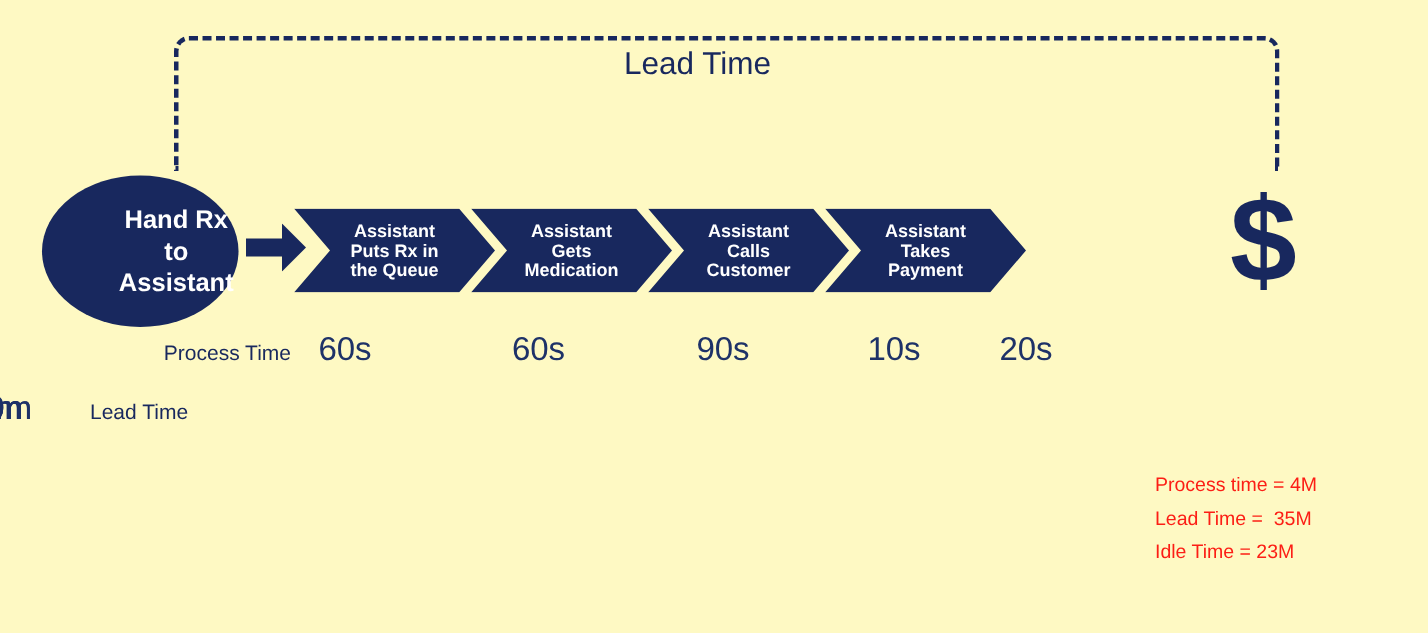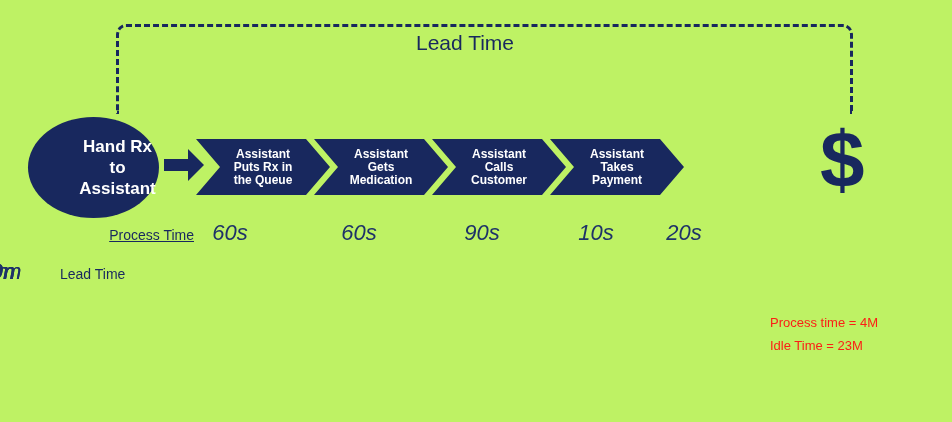--- a/index.html
+++ b/index.html
@@ -1,19 +1,19 @@
 <!DOCTYPE html>
 <html style="--navy: #18285E; --red: #FC1E15;"><head>
 <meta charset="utf-8">
 <style>
   :root { --navy:#18285E; --red:#FC1E15; }
   * { margin:0; padding:0; box-sizing:border-box; }
   body { background:#fff; font-family:"Liberation Sans", sans-serif; }
   .canvas {
-    position:relative; width:952px; height:422px; background:#bef264;
+    position:relative; width:952px; height:422px; background:#fef9c3;
     overflow:hidden;
   }
 
   
   .bracket {
     position:absolute; left:116px; top:24px; width:737px; height:90px;
     border:3px dashed var(--navy); border-bottom:none;
     border-radius:10px 10px 0 0;
   }
   .bracket-title {
@@ -49,25 +49,25 @@
     text-align:center; white-space:pre-line;
   }
 
   .dollar {
     position:absolute; left:820px; top:120px;
     font-size:80px; line-height:80px; font-weight:bold; color:var(--navy);
   }
 
   
   .row-label { position:absolute; font-size:14px; color:var(--navy); }
-  .pt-label { left:60px; top:227px; width:134px; text-align:right;text-decoration:underline; }
+  .pt-label { left:60px; top:227px; width:134px; text-align:right; }
   .lt-label { left:60px; top:266px; width:70px; text-align:left; }
   .time-val {
     position:absolute; font-size:22px; color:#1E3268;
-    transform:translateX(-50%); white-space:nowrap;font-style:italic;
+    transform:translateX(-50%); white-space:nowrap;
   }
   .pt-val { top:220px; }
   .lt-val { top:259px; }
   .pt-val:nth-of-type(1){left:230px} .pt-val:nth-of-type(2){left:359px}
   .pt-val:nth-of-type(3){left:482px} .pt-val:nth-of-type(4){left:596px}
   .pt-val:nth-of-type(5){left:684px}
   .lt-val:nth-of-type(1){left:168px} .lt-val:nth-of-type(2){left:268px}
   .lt-val:nth-of-type(3){left:417px} .lt-val:nth-of-type(4){left:532px}
   .lt-val:nth-of-type(5){left:664px}
 
@@ -127,16 +127,17 @@
 
   <div class="row-label lt-label">Lead Time</div>
   <span class="time-val lt-val">10m</span>
   <span class="time-val lt-val">2m</span>
   <span class="time-val lt-val">20m</span>
   <span class="time-val lt-val">2m</span>
   <span class="time-val lt-val">1m</span>
 
   <div class="summary">
     <div>Process time = 4M</div>
+    <div>Lead Time =  35M</div>
     <div>Idle Time = 23M</div>
   </div>
 
 </div>
 
 </body></html>

